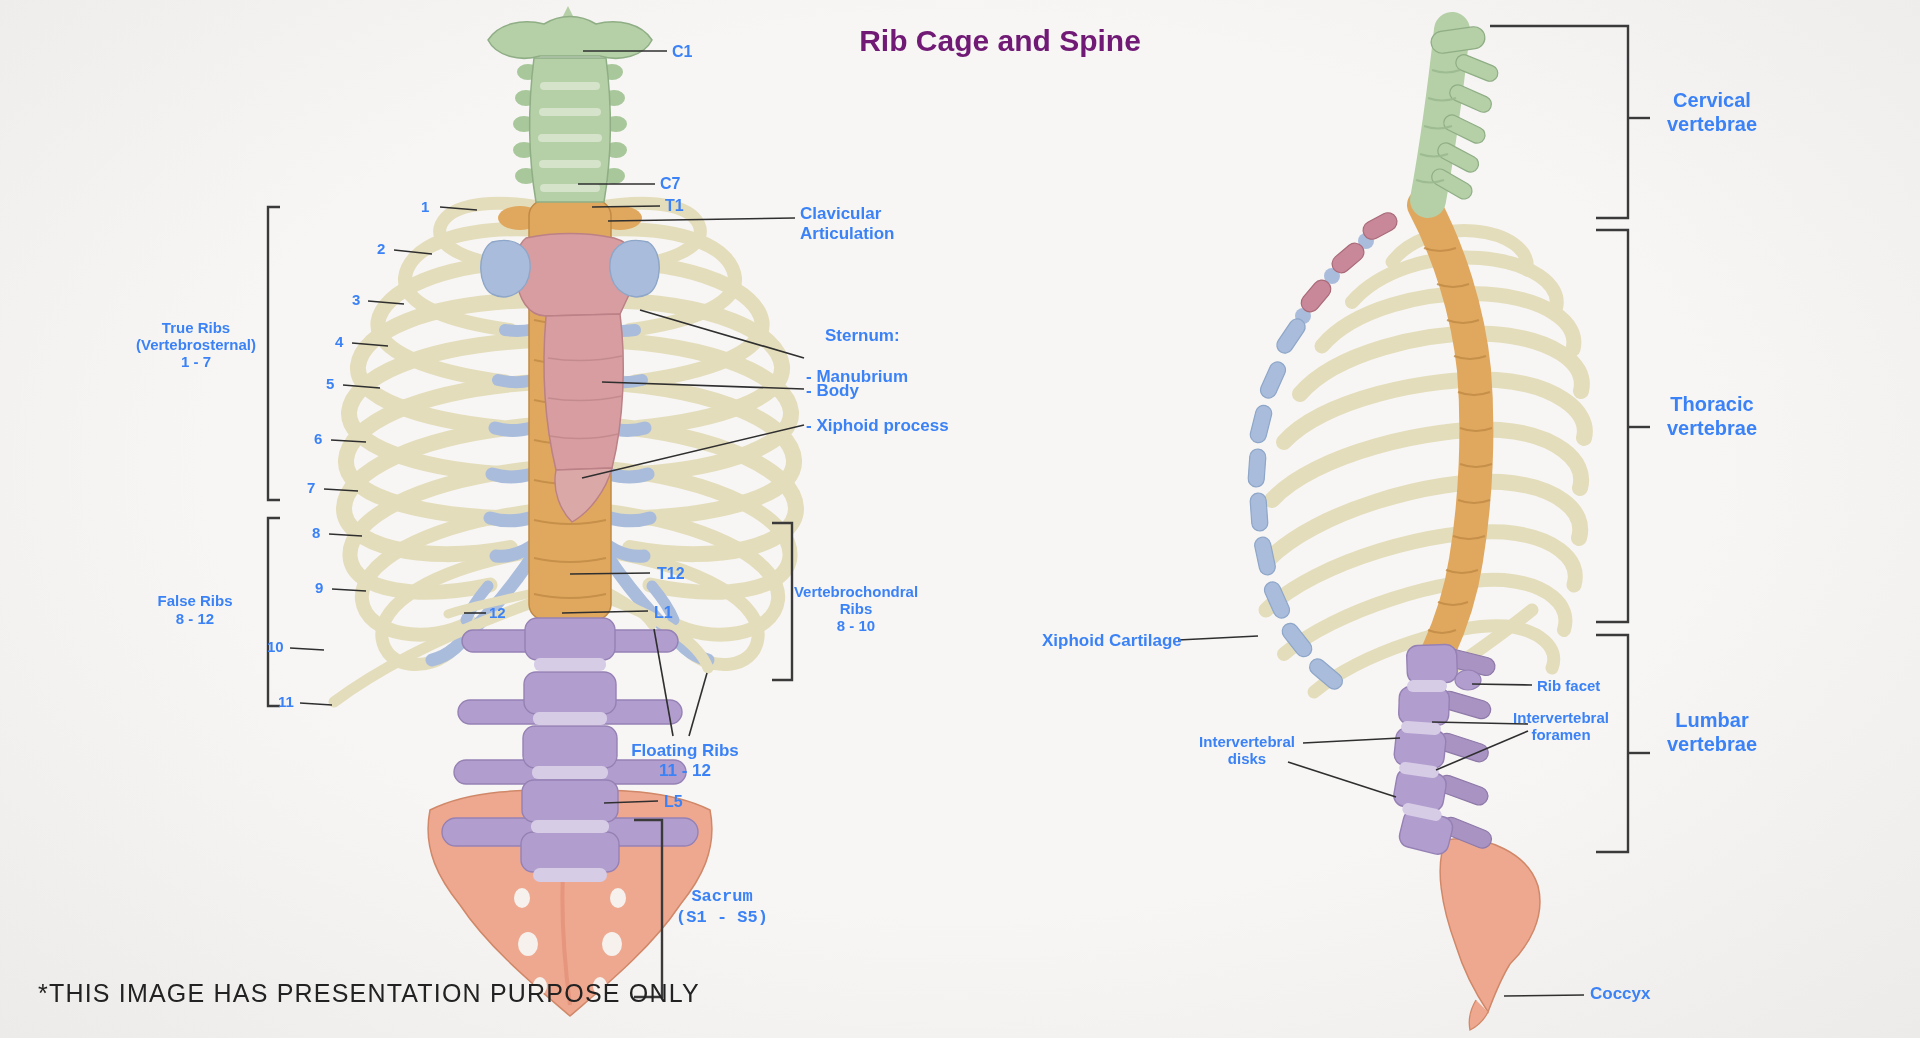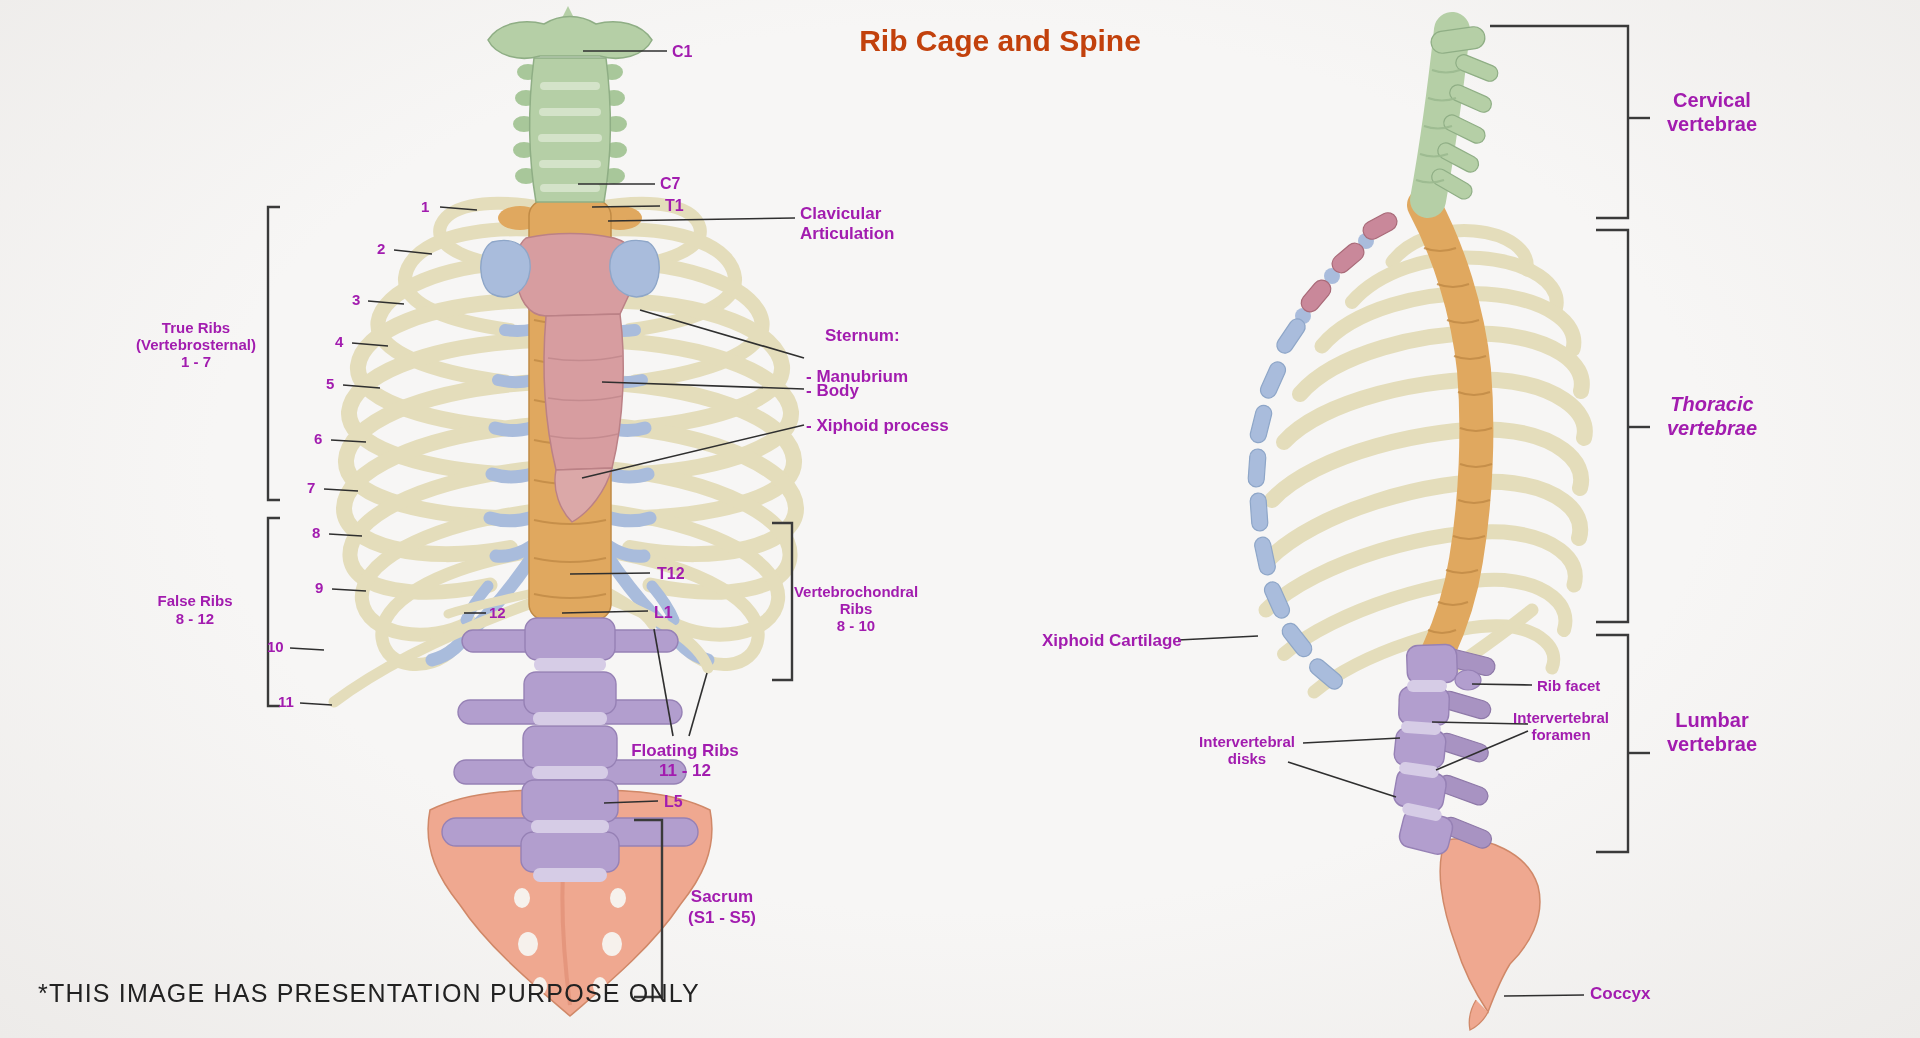--- a/index.html
+++ b/index.html
@@ -2,27 +2,27 @@
 <html><head>
 <meta charset="utf-8">
 <style>
   html,body{margin:0;padding:0;}
   body{
     width:1920px;height:1038px;position:relative;overflow:hidden;
     background:radial-gradient(ellipse at 50% 45%, #f7f6f5 55%, #edebe9 100%);
     font-family:"Liberation Sans", sans-serif;
   }
   #art{position:absolute;left:0;top:0;z-index:1;}
-  .lbl{position:absolute;z-index:3;color:#a21caf;font-weight:bold;white-space:nowrap;line-height:1.0;}
+  .lbl{position:absolute;z-index:3;color:#3b82f6;font-weight:bold;white-space:nowrap;line-height:1.0;}
   .s15{font-size:15px;line-height:17px;}
   .s16{font-size:16px;line-height:18px;}
   .s17{font-size:17px;line-height:20px;}
   .s20{font-size:20px;line-height:24px;}
   .ctr{transform:translateX(-50%);text-align:center;}
-  .title{font-size:30px;color:#c2410c;}
+  .title{font-size:30px;color:#701a75;}
   .disclaimer{font-size:25px;font-weight:normal;letter-spacing:1.2px;color:#222;}
   .num{font-size:15px;}
 </style>
 </head>
 <body>
 
 <svg id="art" width="1920" height="1038" viewBox="0 0 1920 1038">
 
   <g>
 
@@ -344,42 +344,42 @@
 <div class="lbl s16" style="left:654px;top:604px;">L1</div>
 <div class="lbl num" style="left:489px;top:605px;">12</div>
 
 <div class="lbl s17 ctr" style="left:685px;top:741px;">
   <div>Floating Ribs</div>
   <div>11 - 12</div>
 </div>
 
 <div class="lbl s16" style="left:664px;top:793px;">L5</div>
 
-<div class="lbl s17 ctr" style="left:722px;top:886px;line-height:21px;">
+<div class="lbl s17 ctr" style="left:722px;top:886px;line-height:21px;font-family:Liberation Mono, monospace;">
   <div>Sacrum</div>
   <div>(S1 - S5)</div>
 </div>
 
 <span class="lbl num" style="left:421px;top:199px;">1</span>
 <span class="lbl num" style="left:377px;top:241px;">2</span>
 <span class="lbl num" style="left:352px;top:292px;">3</span>
 <span class="lbl num" style="left:335px;top:334px;">4</span>
 <span class="lbl num" style="left:326px;top:376px;">5</span>
 <span class="lbl num" style="left:314px;top:431px;">6</span>
 <span class="lbl num" style="left:307px;top:480px;">7</span>
 <span class="lbl num" style="left:312px;top:525px;">8</span>
 <span class="lbl num" style="left:315px;top:580px;">9</span>
 <span class="lbl num" style="left:267px;top:639px;text-align:right;">10</span>
 <span class="lbl num" style="left:278px;top:694px;">11</span>
 
 <div class="lbl s20 ctr" style="left:1712px;top:88px;">
   <div>Cervical</div>
   <div>vertebrae</div>
 </div>
-<div class="lbl s20 ctr" style="left:1712px;top:392px;font-style:italic;">
+<div class="lbl s20 ctr" style="left:1712px;top:392px;">
   <div>Thoracic</div>
   <div>vertebrae</div>
 </div>
 <div class="lbl s20 ctr" style="left:1712px;top:708px;">
   <div>Lumbar</div>
   <div>vertebrae</div>
 </div>
 
 <div class="lbl s17" style="left:1042px;top:631px;">Xiphoid Cartilage</div>
 <div class="lbl s15" style="left:1537px;top:677px;">Rib facet</div>

